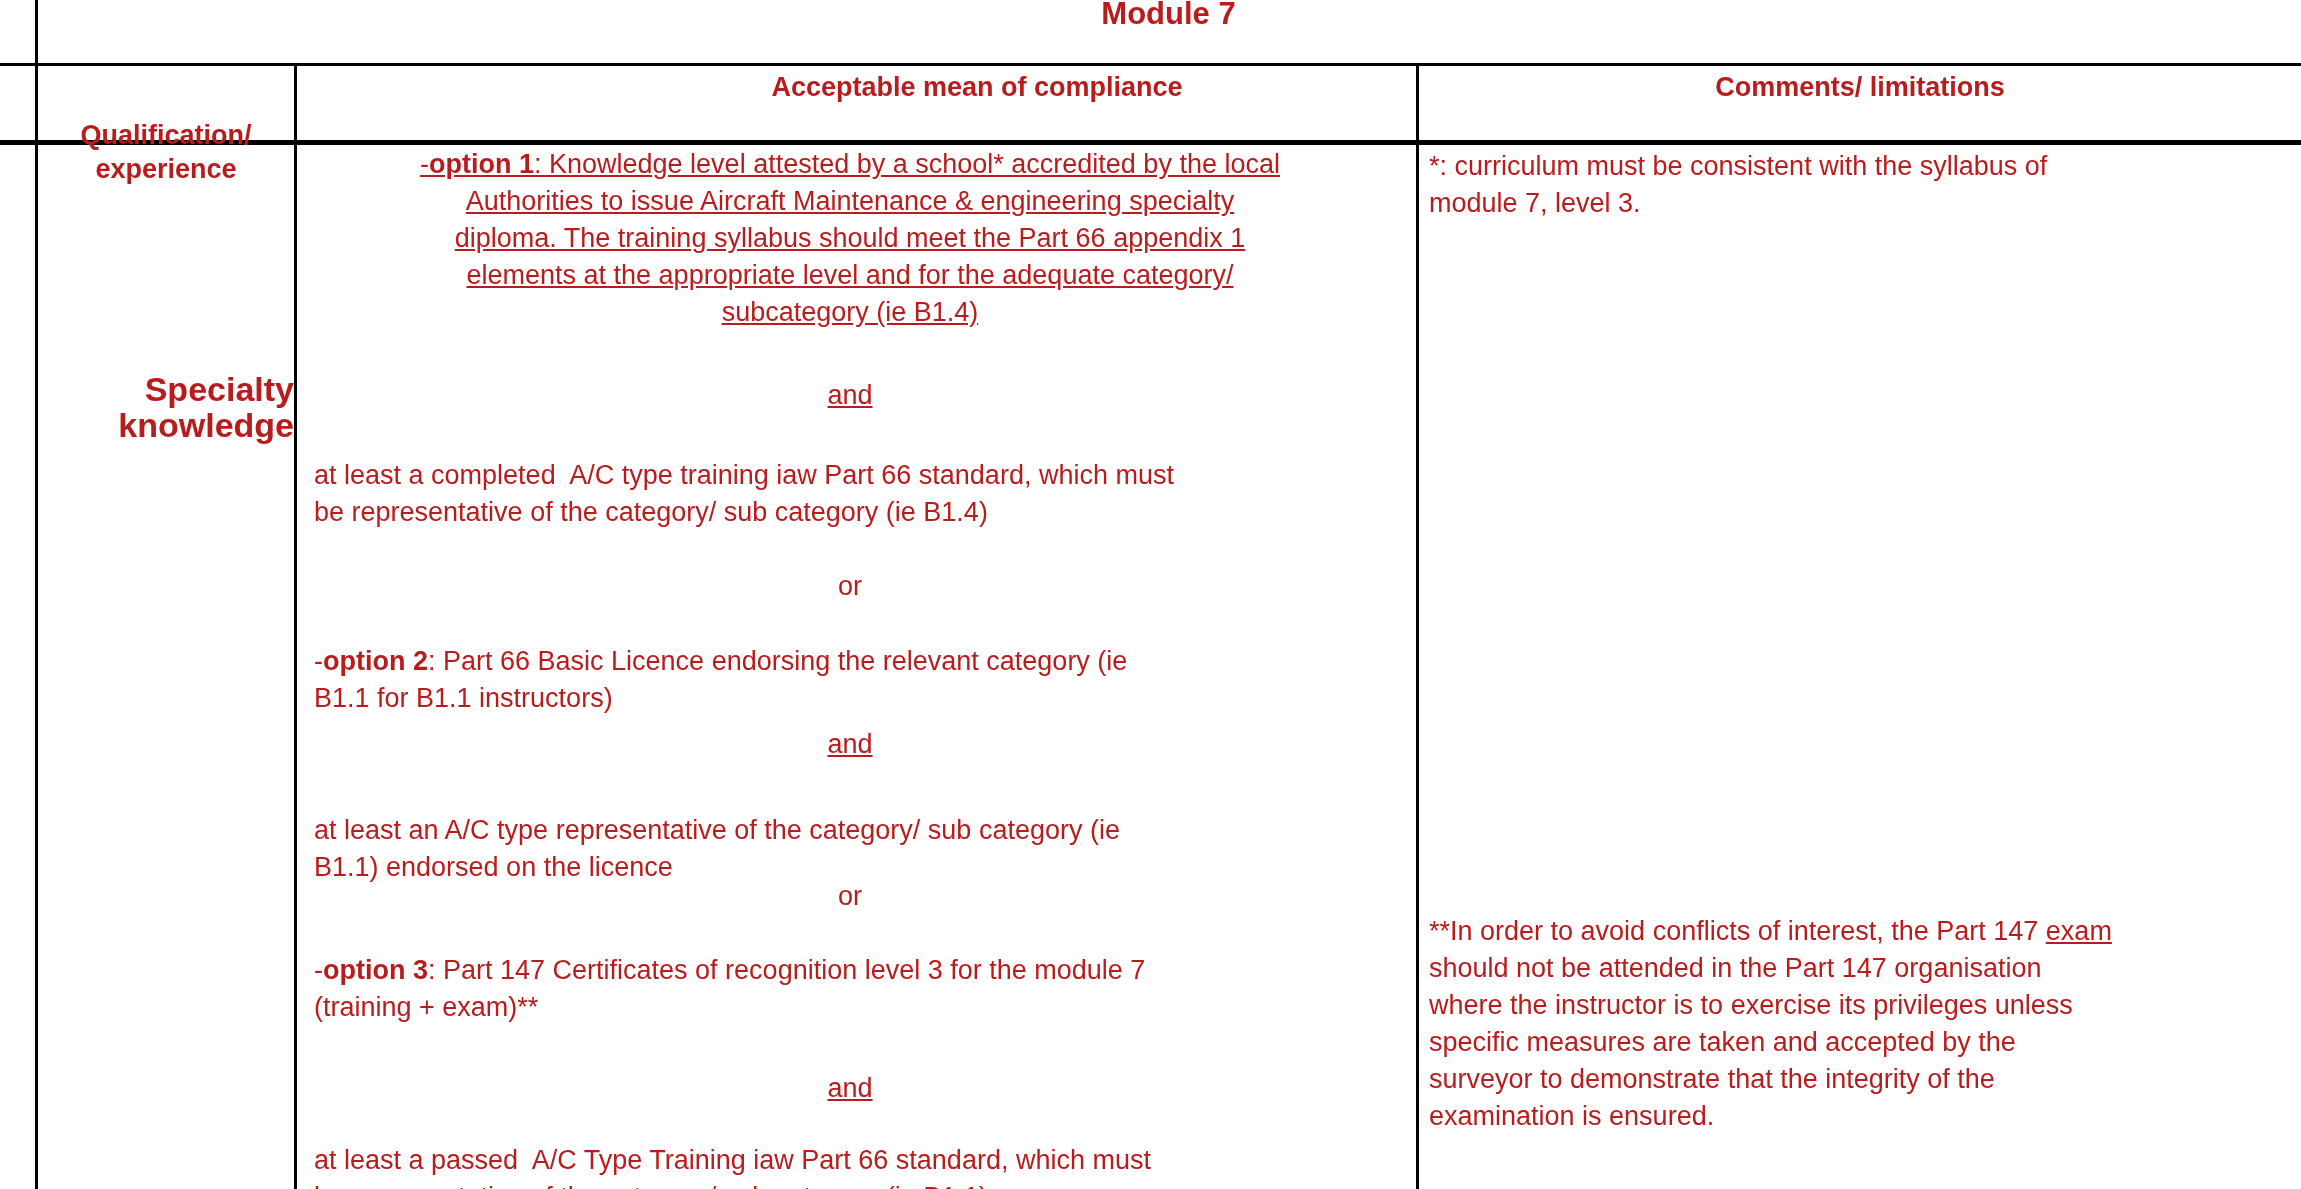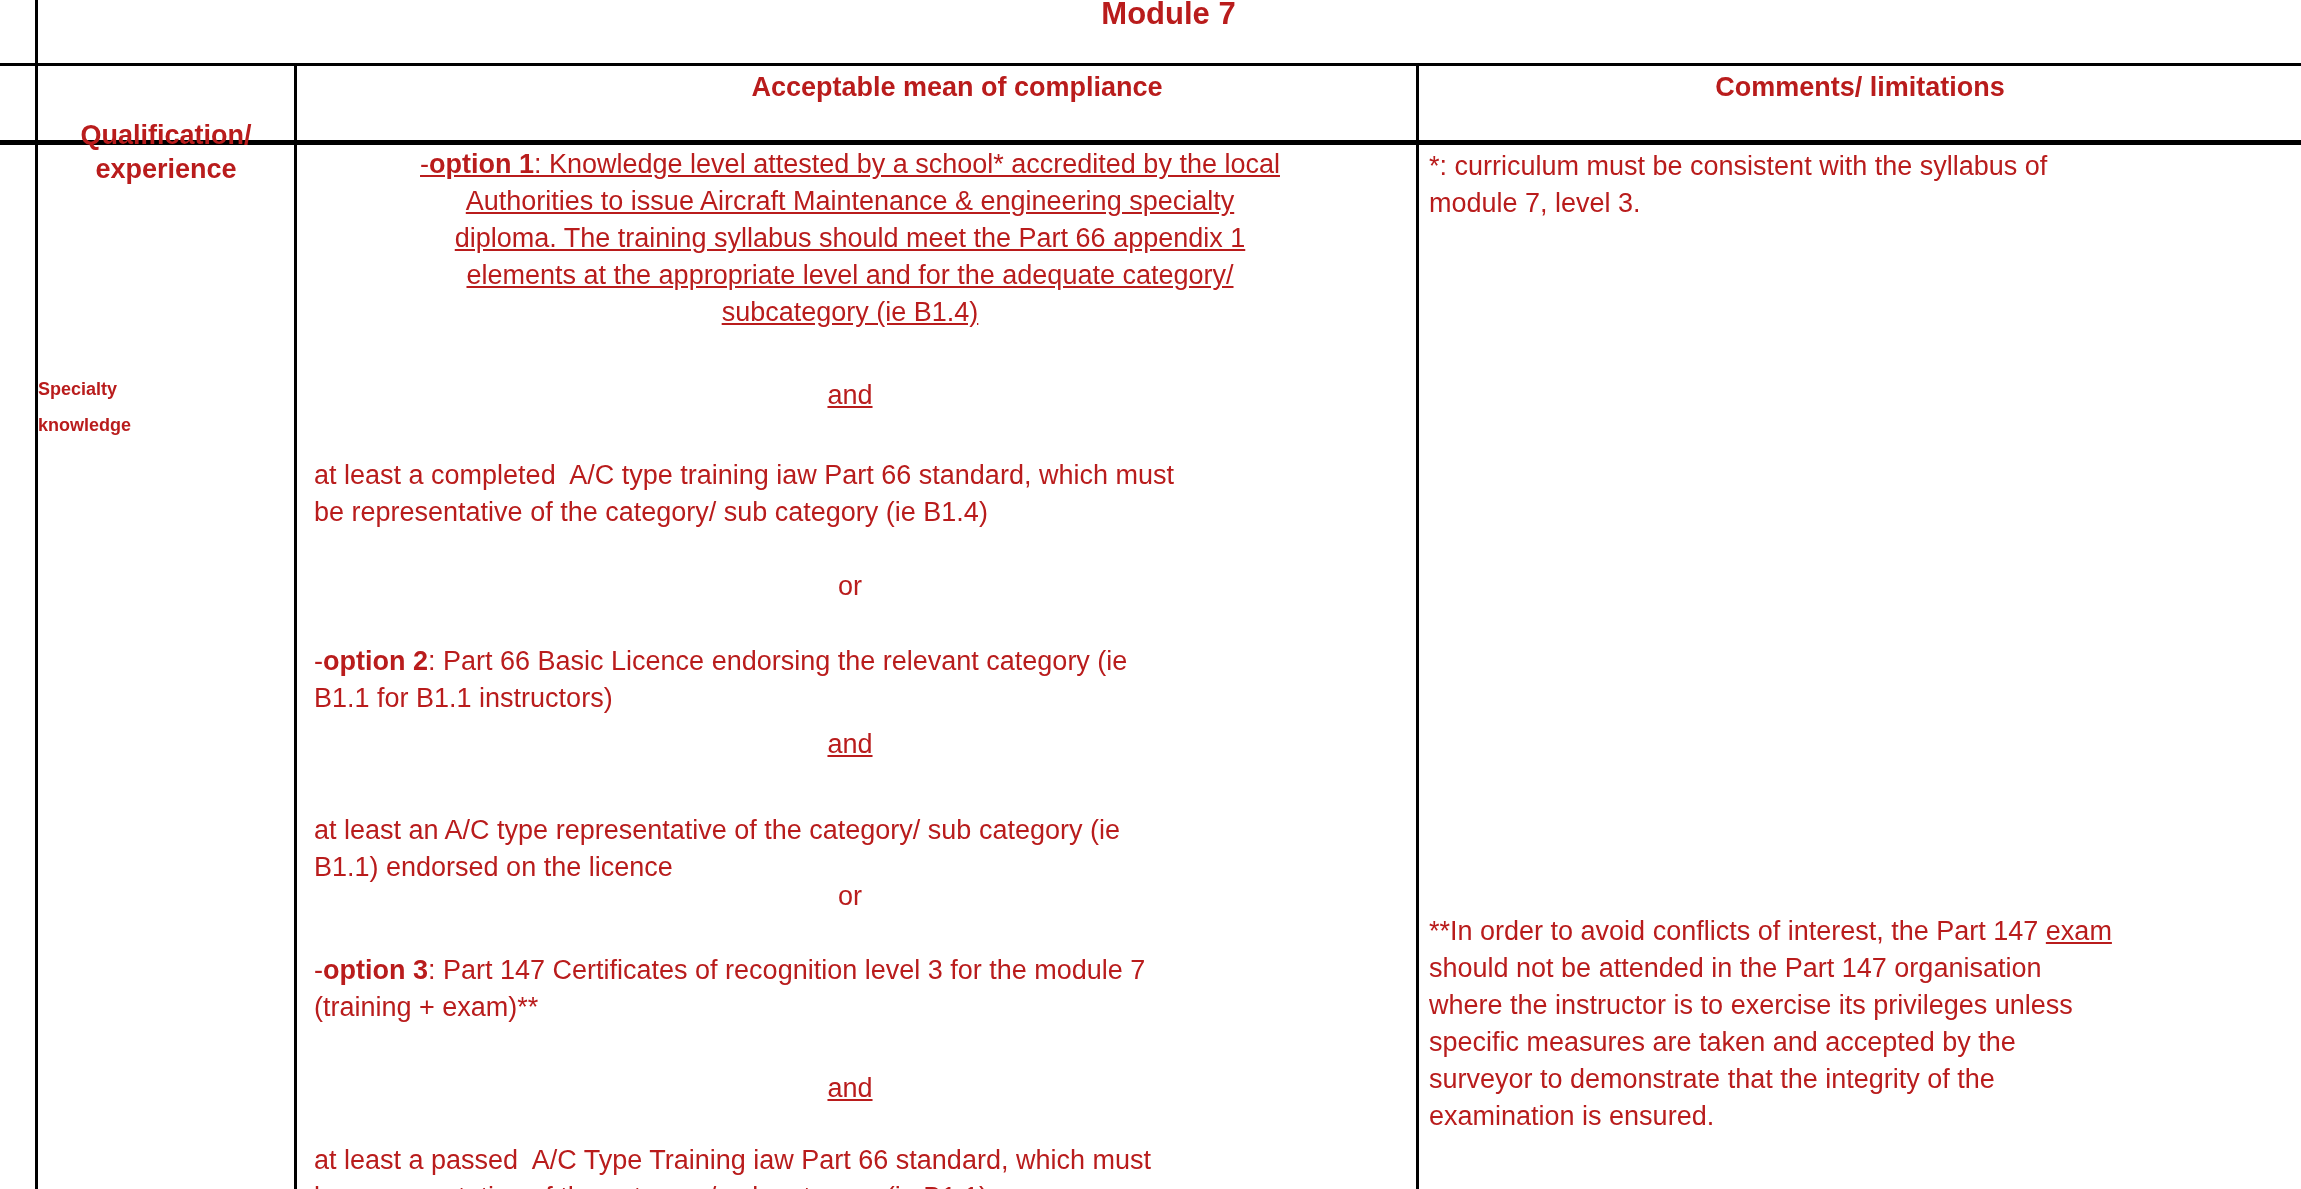--- a/index.html
+++ b/index.html
@@ -9,38 +9,38 @@
     font-family:"Liberation Sans",sans-serif;
   }
   .line{position:absolute;background:#000;}
   .txt{position:absolute;white-space:pre;}
   .body-txt{font-size:27px;line-height:37px;}
   .hdr{font-size:27px;line-height:34px;font-weight:bold;text-align:center;}
   .bold{font-weight:bold;}
   .center{text-align:center;}
   .u{text-decoration:underline;}
   .title{font-size:31px;line-height:36px;font-weight:bold;text-align:center;}
-  .rowlabel{font-size:18px;line-height:36px;font-weight:bold;text-align:left;}
+  .rowlabel{font-size:34px;line-height:36px;font-weight:bold;text-align:right;}
 </style>
 </head>
 <body>
 
 <div class="page">
 
   <div class="txt title" style="left:36px;top:-4px;width:2265px;">Module 7</div>
 
   <div class="line" style="left:35px;top:0;width:3px;height:1189px;"></div>
   <div class="line" style="left:0;top:63px;width:2301px;height:3px;"></div>
   <div class="line" style="left:0;top:140px;width:2301px;height:5px;"></div>
   <div class="line" style="left:294px;top:63px;width:3px;height:1126px;"></div>
   <div class="line" style="left:1416px;top:63px;width:3px;height:1126px;"></div>
 
   <div class="txt hdr" style="left:38px;top:70px;width:256px;margin-top:48px;">Qualification/
 experience</div>
-  <div class="txt hdr" style="left:297px;top:70px;width:1320px;">Acceptable mean of compliance</div>
+  <div class="txt hdr" style="left:297px;top:70px;width:1320px;padding-left:20px;">Acceptable mean of compliance</div>
   <div class="txt hdr" style="left:1419px;top:70px;width:882px;">Comments/ limitations</div>
 
   <div class="txt rowlabel" style="left:38px;top:371px;width:256px;">Specialty
 knowledge</div>
 
   <div class="txt body-txt center" style="left:305px;top:146px;width:1090px;text-decoration:underline;"><span>-</span><span class="bold">option 1</span><span>: Knowledge level attested by a school* accredited by the local
 Authorities to issue Aircraft Maintenance &amp; engineering specialty
 diploma. The training syllabus should meet the Part 66 appendix 1
 elements at the appropriate level and for the adequate category/
 subcategory (ie B1.4)</span></div>

